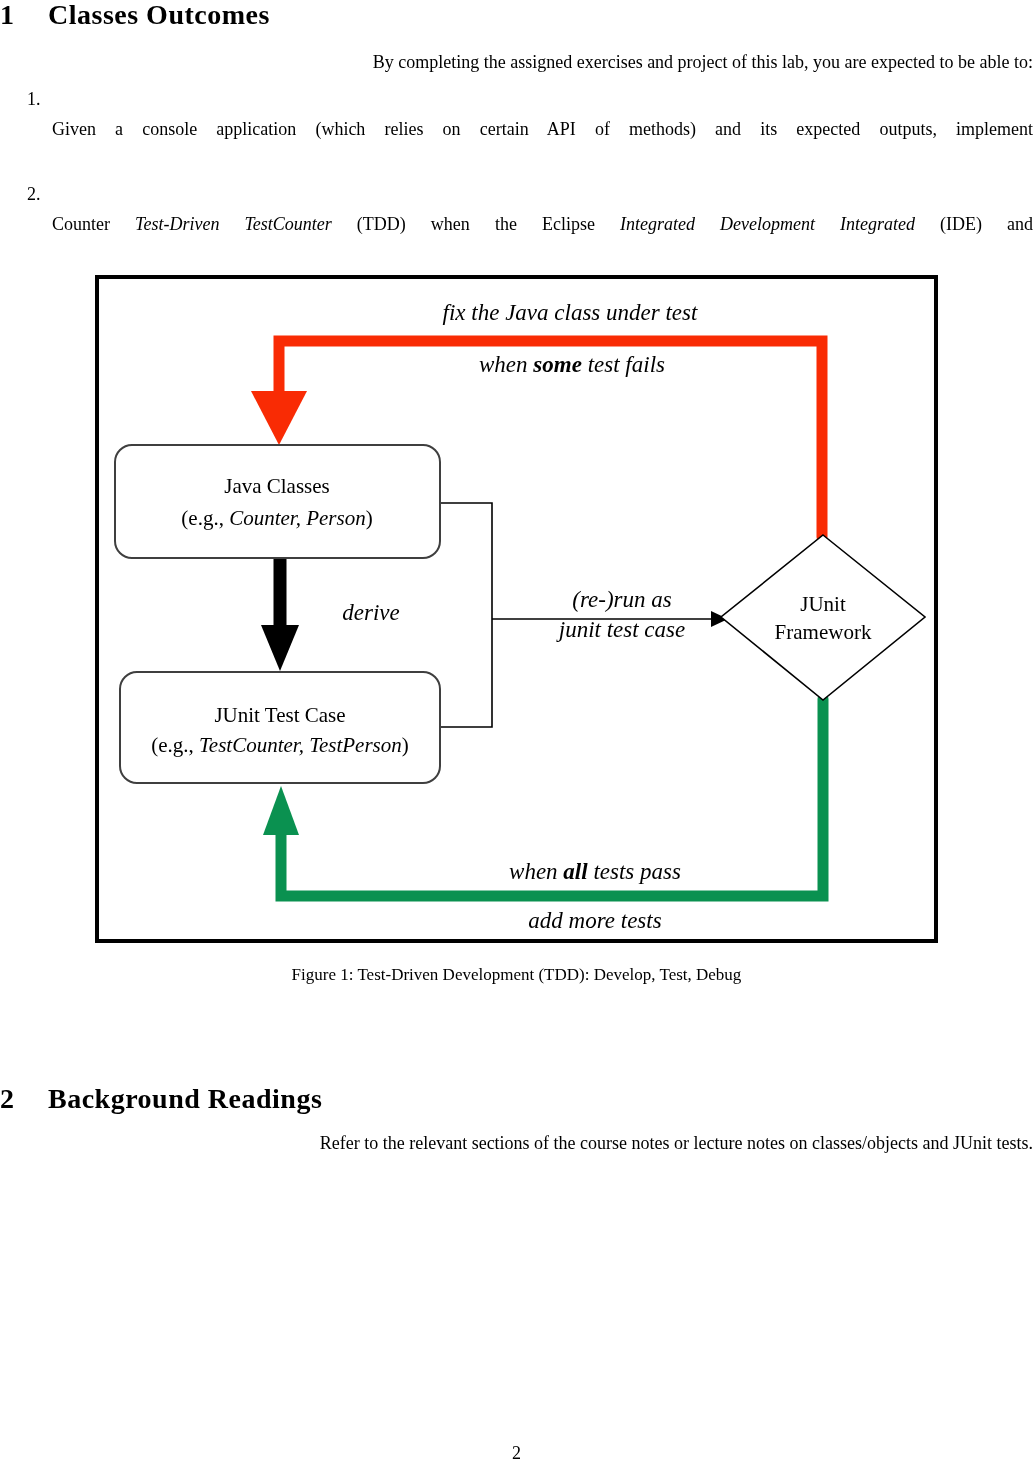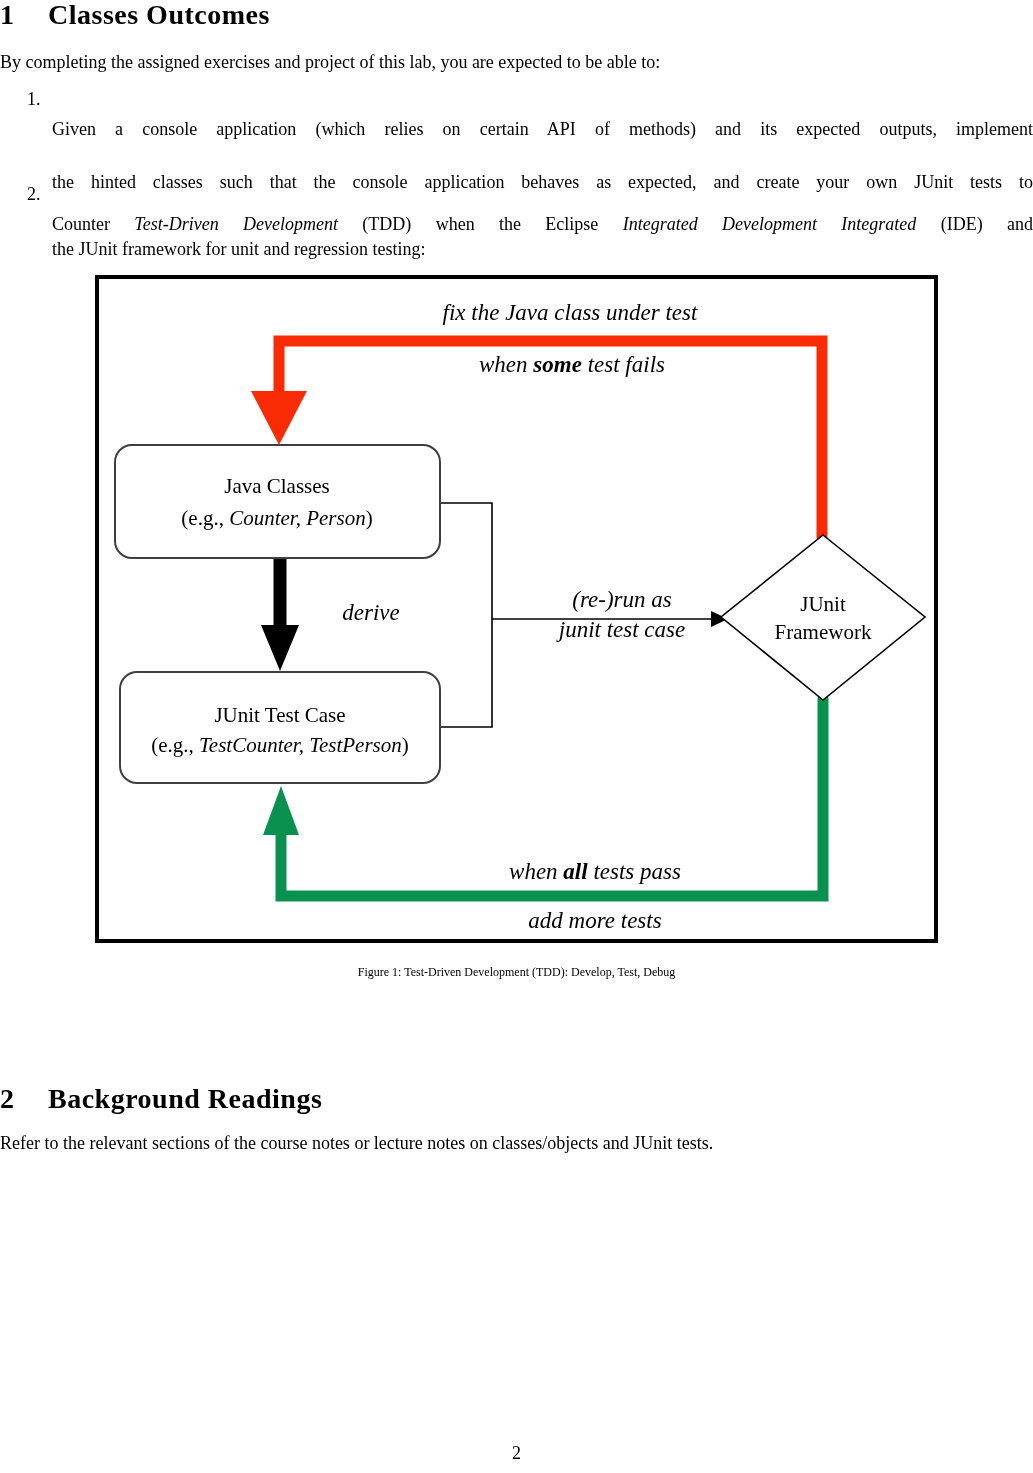--- a/index.html
+++ b/index.html
@@ -7,32 +7,32 @@
     width:1033px;height:1473px;position:relative;overflow:hidden;
     font-family:"Liberation Serif","DejaVu Serif",serif;color:#000;
   }
   .sec-head{
     position:absolute;left:0;right:0;margin:0;
     font-size:28px;font-weight:700;letter-spacing:.5px;line-height:34px;
   }
   .sec-num{display:inline-block;width:48px;}
   .body-text{
     position:absolute;left:0;right:0;margin:0;
-    font-size:18px;line-height:24px;
+    font-size:18px;line-height:24px;text-align:right;
   }
   .list-item{position:absolute;left:0;right:0;font-size:18px;}
   .marker{position:absolute;left:27px;top:0;}
   .item-text{margin-left:52px;line-height:24.5px;}
   .tline{display:block;}
   .jfull{text-align:justify;text-align-last:justify;margin-top:28px;}
   .it{font-style:italic;}
   .diagram{position:absolute;left:95px;top:275px;}
   .caption{
     position:absolute;left:0;right:0;top:965px;
-    text-align:center;font-size:12px;
+    text-align:center;font-size:17px;
   }
   .page-num{
     position:absolute;left:0;right:0;top:1443px;
     text-align:center;font-size:18px;
   }
   
   .node-title{font-family:"Liberation Serif","DejaVu Serif",serif;font-size:21px;fill:#000;}
   .eg-it{font-style:italic;}
   .lbl-it{font-family:"Liberation Serif","DejaVu Serif",serif;font-size:23px;font-style:italic;fill:#000;}
   .lbl-bold{font-weight:700;}
@@ -43,29 +43,27 @@
 <h1 class="sec-head" style="top:-2px">
   <span class="sec-num">1</span><span>Classes Outcomes</span>
 </h1>
 
 <p class="body-text" style="top:50px">By completing the assigned exercises and project of this lab, you are expected to be able to:</p>
 
 <div class="list-item" style="top:89px">
   <span class="marker">1.</span>
   <div class="item-text">
     <span class="tline jfull">Given a console application (which relies on certain API of methods) and its expected outputs, implement</span>
-    <span class="tline jfull">the hinted classes such that the console application behaves as expected, and create your own JUnit tests to</span>
   </div>
 </div>
 
 <div class="list-item" style="top:184px">
   <span class="marker">2.</span>
   <div class="item-text">
-    <span class="tline jfull"><span>Counter </span><span class="it">Test-Driven Development</span><span> (TDD) when the Eclipse </span><span class="it">Integrated Development Integrated</span><span> (IDE) and</span></span>
-    <span class="tline">the JUnit framework for unit and regression testing:</span>
+    <span class="tline jfull"><span>Counter </span><span class="it">Test-Driven TestCounter</span><span> (TDD) when the Eclipse </span><span class="it">Integrated Development Integrated</span><span> (IDE) and</span></span>
   </div>
 </div>
 
 <svg class="diagram" width="843" height="668" viewBox="0 0 843 668" xmlns="http://www.w3.org/2000/svg">
 
   <rect x="2" y="2" width="839" height="664" fill="none" stroke="#000" stroke-width="4"></rect>
 
   <path d="M184 120 V66 H727 V262" fill="none" stroke="#f92b04" stroke-width="11" stroke-linecap="round"></path>
   <polygon points="156,116 212,116 184,170" fill="#f92b04"></polygon>
 

